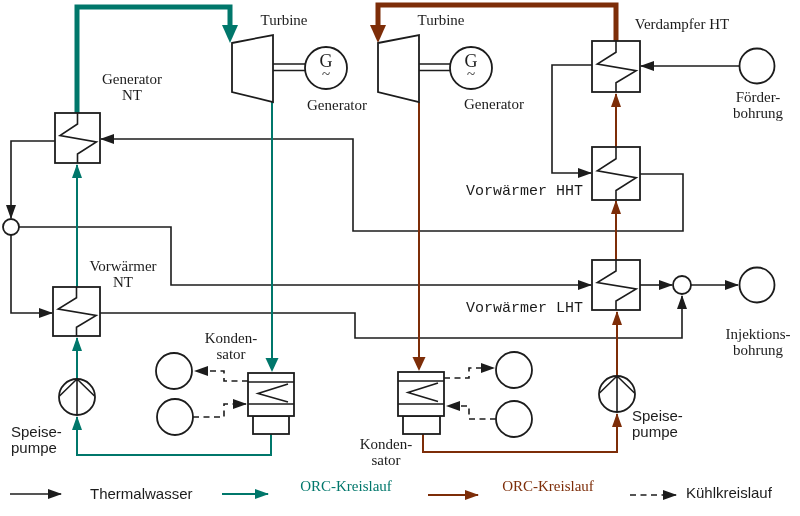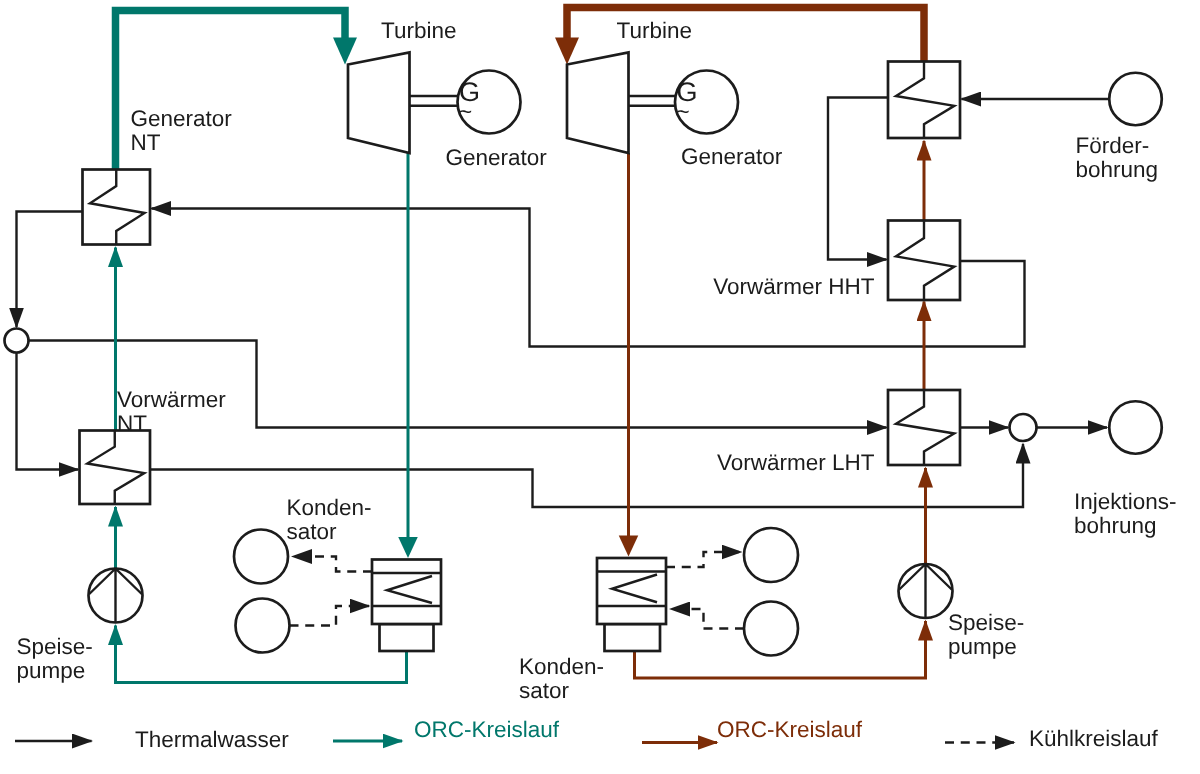--- a/index.html
+++ b/index.html
@@ -15,21 +15,21 @@
   .lt{stroke:var(--nt-orc);stroke-width:2;fill:none;}
   .lb{stroke:var(--ht-orc);stroke-width:2;fill:none;}
   .ltk{stroke:var(--nt-orc);stroke-width:5;fill:none;}
   .lbk{stroke:var(--ht-orc);stroke-width:5;fill:none;}
   .lc{stroke:var(--line);stroke-width:1.6;fill:none;stroke-dasharray:6 4.5;}
   .bx{fill:#fff;stroke:var(--line);stroke-width:1.8;}
   .li{stroke:var(--line);stroke-width:1.6;fill:none;}
   .fk{fill:var(--line);} .ft{fill:var(--nt-orc);} .fb{fill:var(--ht-orc);}
   
   .lbl{position:absolute;font-size:15px;line-height:15.5px;color:var(--line);white-space:nowrap;}
-  .ctr{} .rgt{text-align:right;}
+  .ctr{text-align:center;font-family:Liberation Serif, serif;} .rgt{text-align:right;font-family:Liberation Mono, monospace;}
   .teal{color:var(--nt-orc);} .brown{color:var(--ht-orc);}
   .gsym{font-size:18px;line-height:16px;}
   .gwave{font-size:15px;line-height:11px;}
 </style>
 </head>
 <body>
 
 <div id="stage">
 
 <svg width="800" height="516" viewBox="0 0 800 516">
@@ -161,20 +161,21 @@
 <div class="lbl ctr" style="left:254px;top:13px;width:60px;">Turbine</div>
 <div class="lbl ctr gsym" style="left:306px;top:53px;width:40px;">G</div>
 <div class="lbl ctr gwave" style="left:306px;top:69px;width:40px;">~</div>
 <div class="lbl ctr" style="left:297px;top:98px;width:80px;">Generator</div>
 
 <div class="lbl ctr" style="left:411px;top:13px;width:60px;">Turbine</div>
 <div class="lbl ctr gsym" style="left:451px;top:53px;width:40px;">G</div>
 <div class="lbl ctr gwave" style="left:451px;top:69px;width:40px;">~</div>
 <div class="lbl ctr" style="left:454px;top:97px;width:80px;">Generator</div>
 
+<div class="lbl ctr" style="left:617px;top:17px;width:130px;">Verdampfer HT</div>
 <div class="lbl ctr" style="left:717px;top:90px;width:82px;">
   <div>Förder-</div>
   <div>bohrung</div>
 </div>
 <div class="lbl rgt" style="left:462px;top:184px;width:121px;">Vorwärmer HHT</div>
 <div class="lbl ctr" style="left:78px;top:259px;width:90px;">
   <div>Vorwärmer</div>
   <div>NT</div>
 </div>
 <div class="lbl rgt" style="left:462px;top:301px;width:121px;text-align:right;">Vorwärmer LHT</div>

